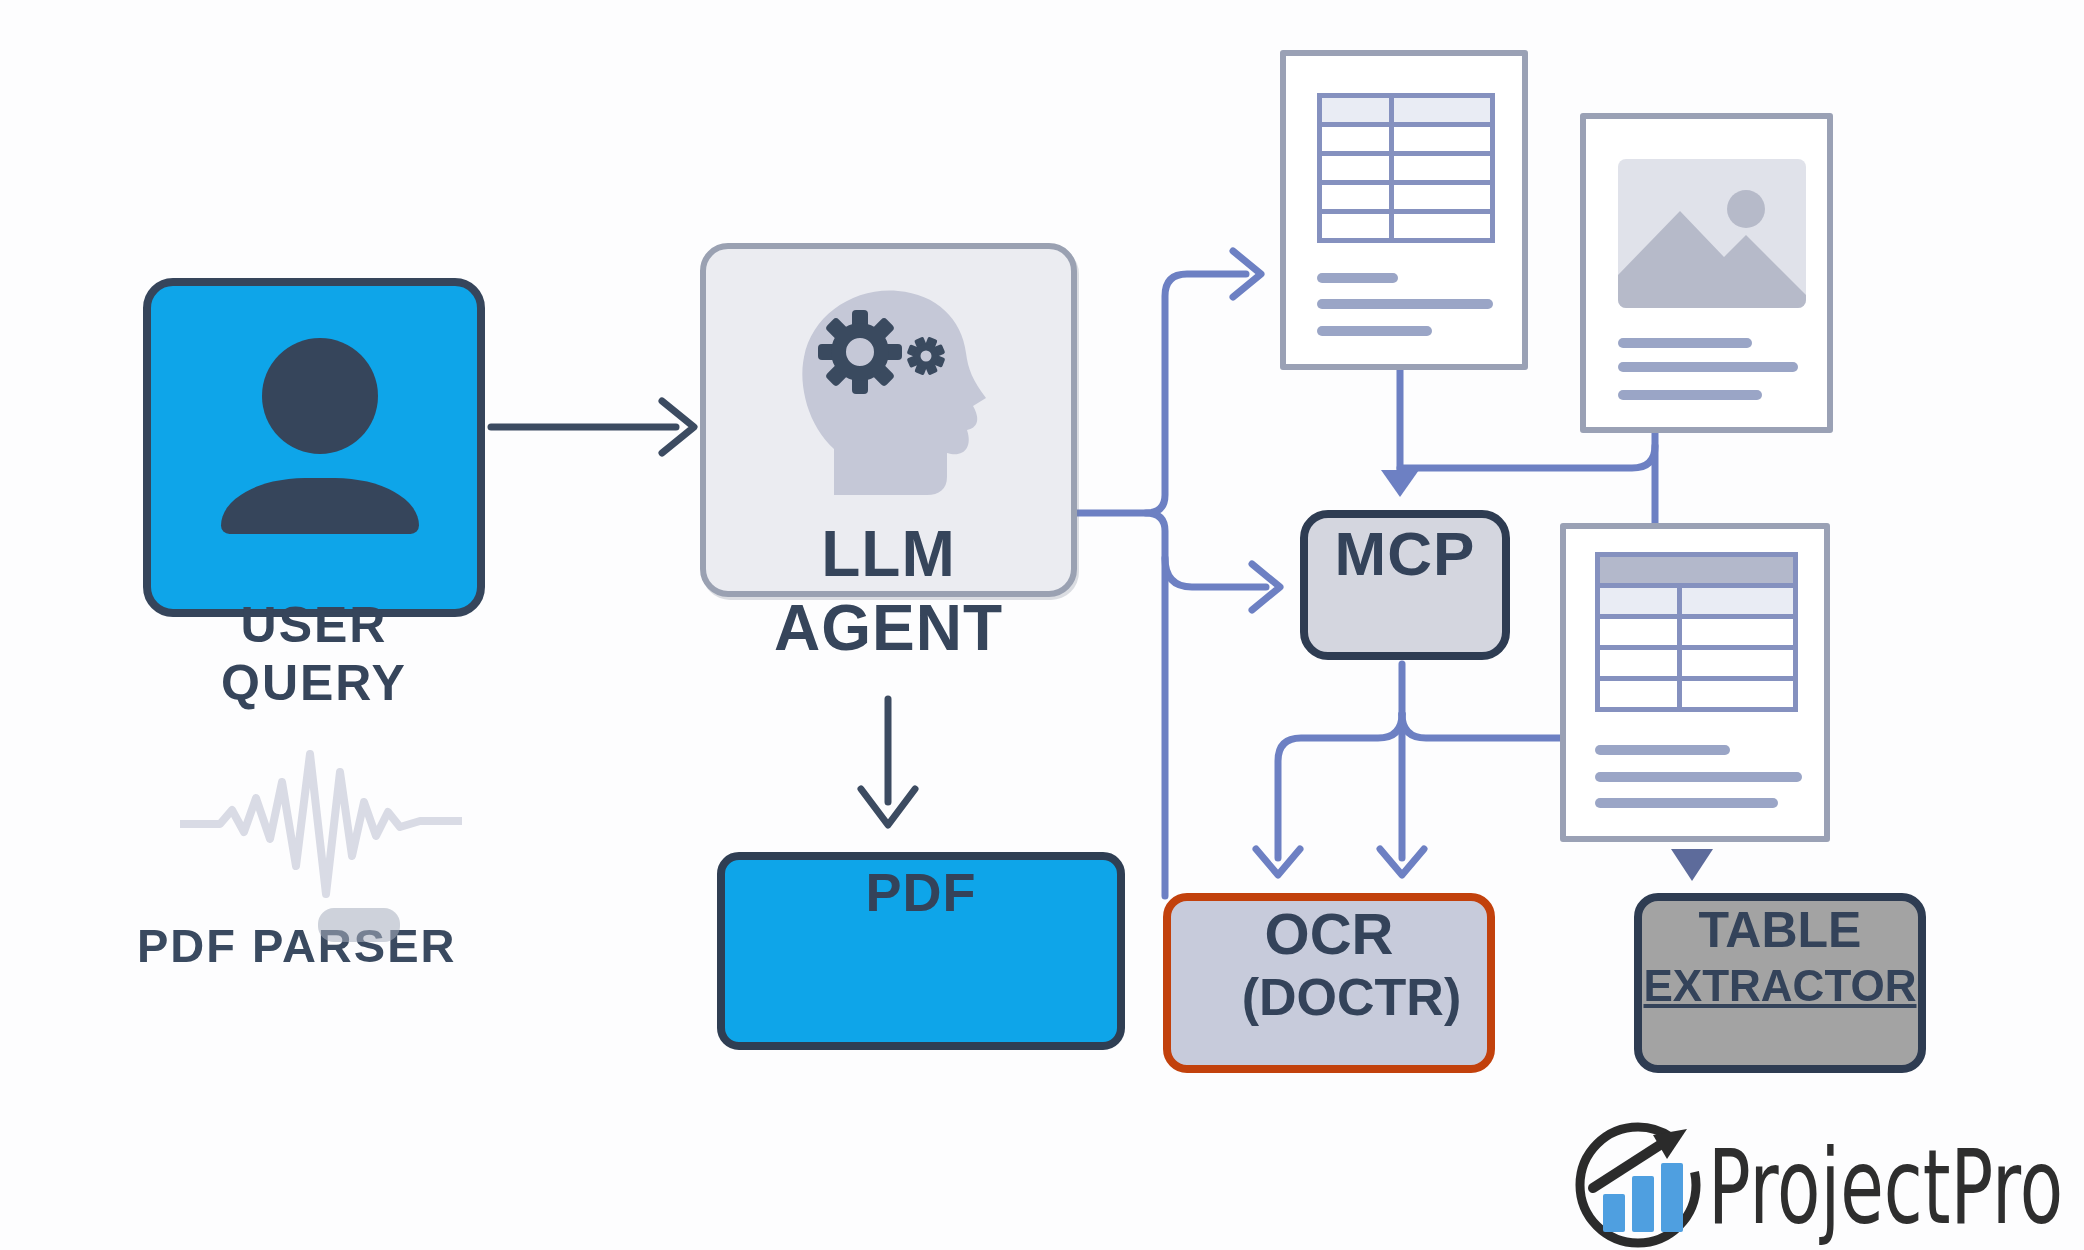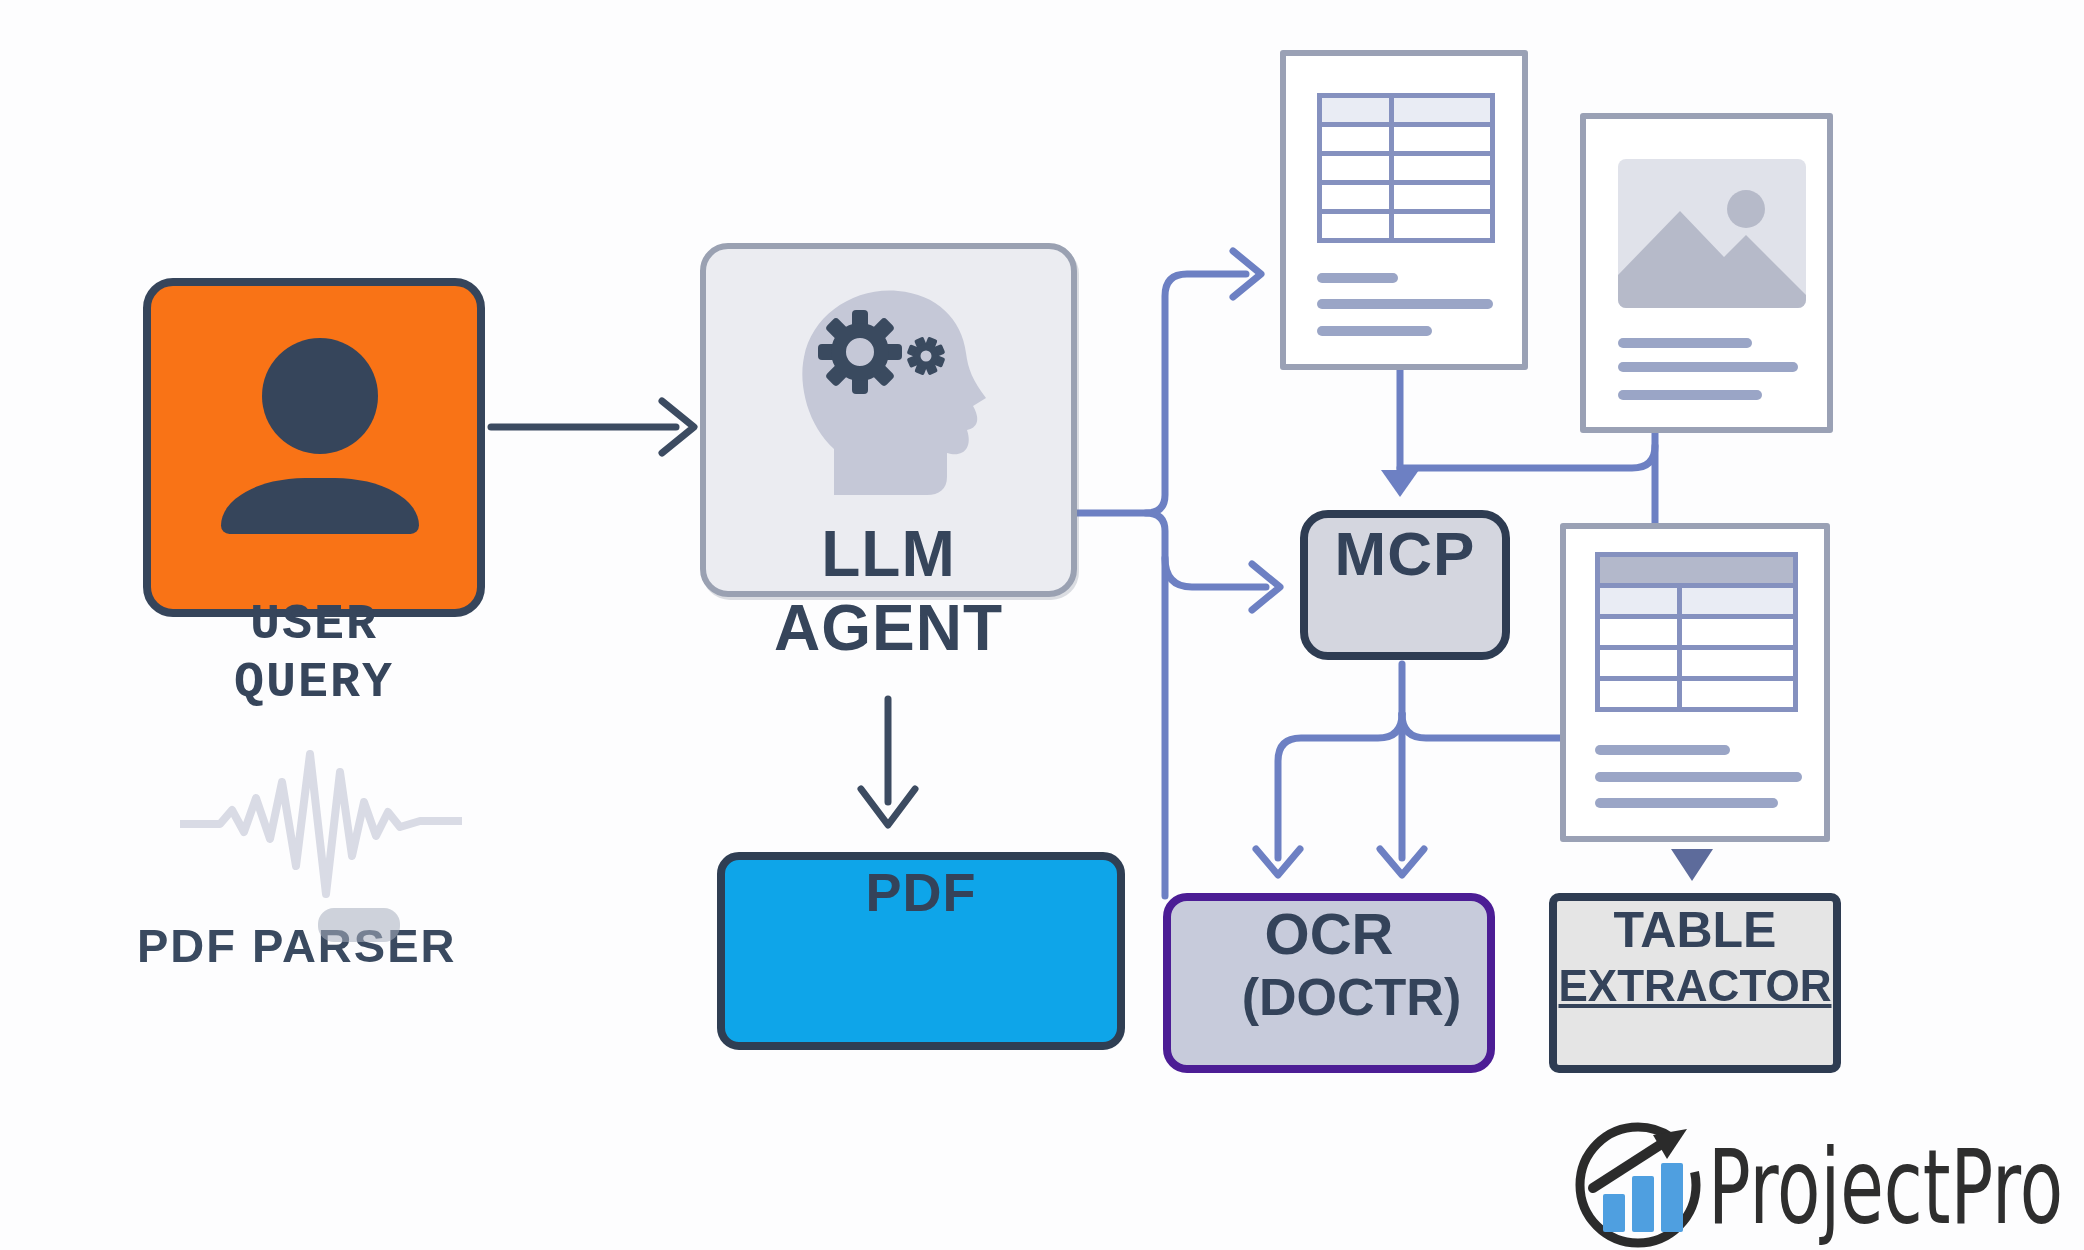--- a/index.html
+++ b/index.html
@@ -22,25 +22,24 @@
     flex-direction: column;
     align-items: center;
     text-align: center;
     color: #34435a;
     font-weight: bold;
   }
   .node .lbl { display: block; }
 
   .user-box {
     left: 143px; top: 278px; width: 342px; height: 339px;
-    background: #f97316;
+    background: #0ea5e9;
     border: 8px solid #36455b;
     border-radius: 30px;
     justify-content: flex-start;
-    font-family: Liberation Mono, monospace;
   }
   .user-box .labels { margin-top: 24px; font-size: 50px; line-height: 58px; letter-spacing: 2px; color: #36455b; }
 
   .llm-box {
     left: 700px; top: 243px; width: 377px; height: 354px;
     background: #ebecf1;
     border: 6px solid #9aa1b2;
     border-radius: 28px;
     justify-content: flex-start;
     box-shadow: 2px 3px 0 rgba(120,126,145,0.25);
@@ -57,30 +56,30 @@
   .mcp-box {
     left: 1300px; top: 510px; width: 210px; height: 150px;
     background: #d4d6df;
     border: 8px solid #2e3c52;
     border-radius: 28px;
     font-size: 62px; letter-spacing: 1px;
   }
   .ocr-box {
     left: 1163px; top: 893px; width: 332px; height: 180px;
     background: #c7cbdb;
-    border: 8px solid #4c1d95;
+    border: 8px solid #c2410c;
     border-radius: 24px;
   }
   .ocr-box .l1 { font-size: 58px; line-height: 66px; }
   .ocr-box .l2 { font-size: 52px; line-height: 60px; margin-left: 45px; }
   .tex-box {
-    left: 1549px; top: 893px; width: 292px; height: 180px;
-    background: #e5e5e5;
+    left: 1634px; top: 893px; width: 292px; height: 180px;
+    background: #a3a3a3;
     border: 8px solid #2e3c52;
-    border-radius: 10px;
+    border-radius: 24px;
   }
   .tex-box .l1 { font-size: 50px; line-height: 58px; }
   .tex-box .l2 { font-size: 44px; line-height: 54px; text-decoration: underline; }
 
   
   .person-head {
     position: absolute; left: 111px; top: 52px; width: 116px; height: 116px;
     background: #36455b; border-radius: 50%;
   }
   .person-body {

